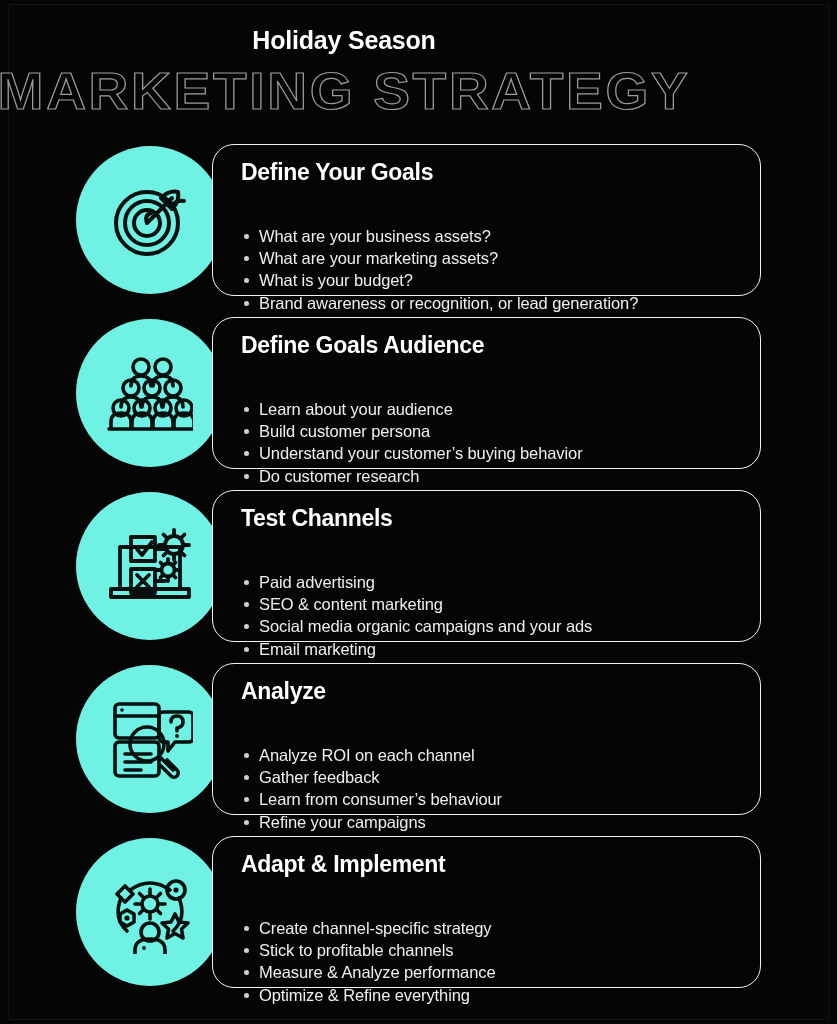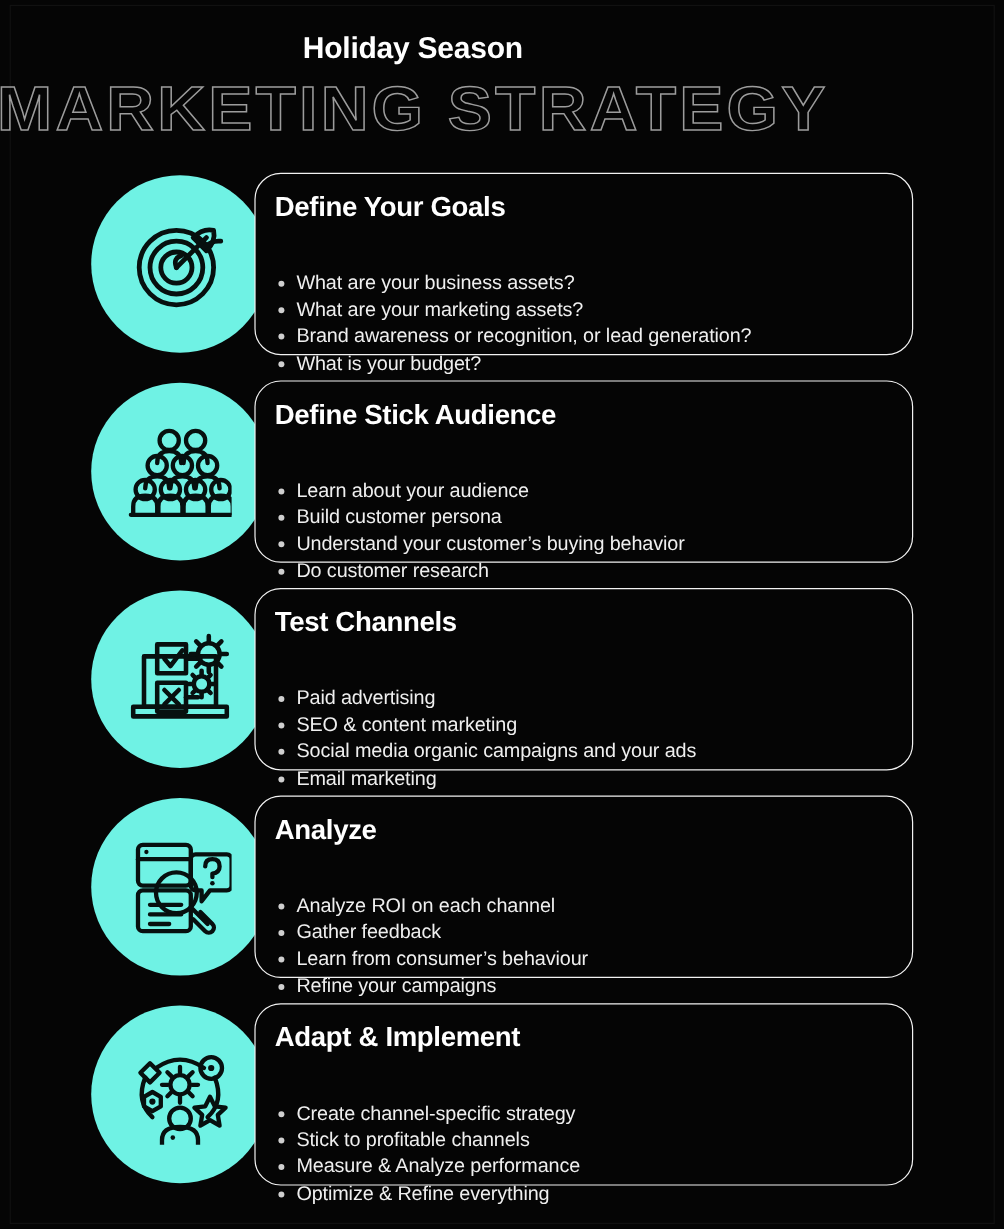--- a/index.html
+++ b/index.html
@@ -88,21 +88,21 @@
   .card {
     position: absolute;
     left: 212px;
     top: 0;
     width: 549px;
     height: 152px;
     background: #050505;
     border: 1.4px solid #f2f2f2;
     border-radius: 22px;
     z-index: 2;
-    padding: 13px 20px 10px 16px;
+    padding: 13px 20px 10px 28px;
   }
 
   .card-title {
     font-size: 23px;
     font-weight: bold;
     color: #ffffff;
     letter-spacing: -0.3px;
     line-height: 28px;
     margin-bottom: 4px;
   }
@@ -153,22 +153,22 @@
   <path d="M62 28 q7 -6 14 -5"></path>
   <path d="M39 45 q-3 -8 4 -10"></path>
 </svg>
 </span>
         </div>
         <div class="card">
           <div class="card-title">Define Your Goals</div>
           <ul class="bullets">
             <li>What are your business assets?</li>
             <li>What are your marketing assets?</li>
+            <li>What is your budget?</li>
             <li>Brand awareness or recognition, or lead generation?</li>
-            <li>What is your budget?</li>
           </ul>
         </div>
       </div>
       <div class="step">
         <div class="badge">
           <span>
 <svg width="86" height="78" viewBox="0 0 86 78" fill="none" stroke="#07100f" stroke-width="3.6" stroke-linecap="round" stroke-linejoin="round">
 
   <circle cx="34" cy="13" r="8"></circle>
               <path d="M24 32 q0 -10 10 -10 q10 0 10 10"></path>
@@ -188,21 +188,21 @@
               <path d="M25 74 v-6 q0 -9 10 -9 q10 0 10 9 v6"></path>
   <circle cx="56" cy="54" r="8"></circle>
               <path d="M46 74 v-6 q0 -9 10 -9 q10 0 10 9 v6"></path>
   <circle cx="77" cy="54" r="8"></circle>
               <path d="M67 74 v-6 q0 -9 10 -9 q10 0 10 9 v6"></path>
   <path d="M2 75 H86"></path>
 </svg>
 </span>
         </div>
         <div class="card">
-          <div class="card-title">Define Stick Audience</div>
+          <div class="card-title">Define Goals Audience</div>
           <ul class="bullets">
             <li>Learn about your audience</li>
             <li>Build customer persona</li>
             <li>Understand your customer’s buying behavior</li>
             <li>Do customer research</li>
           </ul>
         </div>
       </div>
       <div class="step">
         <div class="badge">

